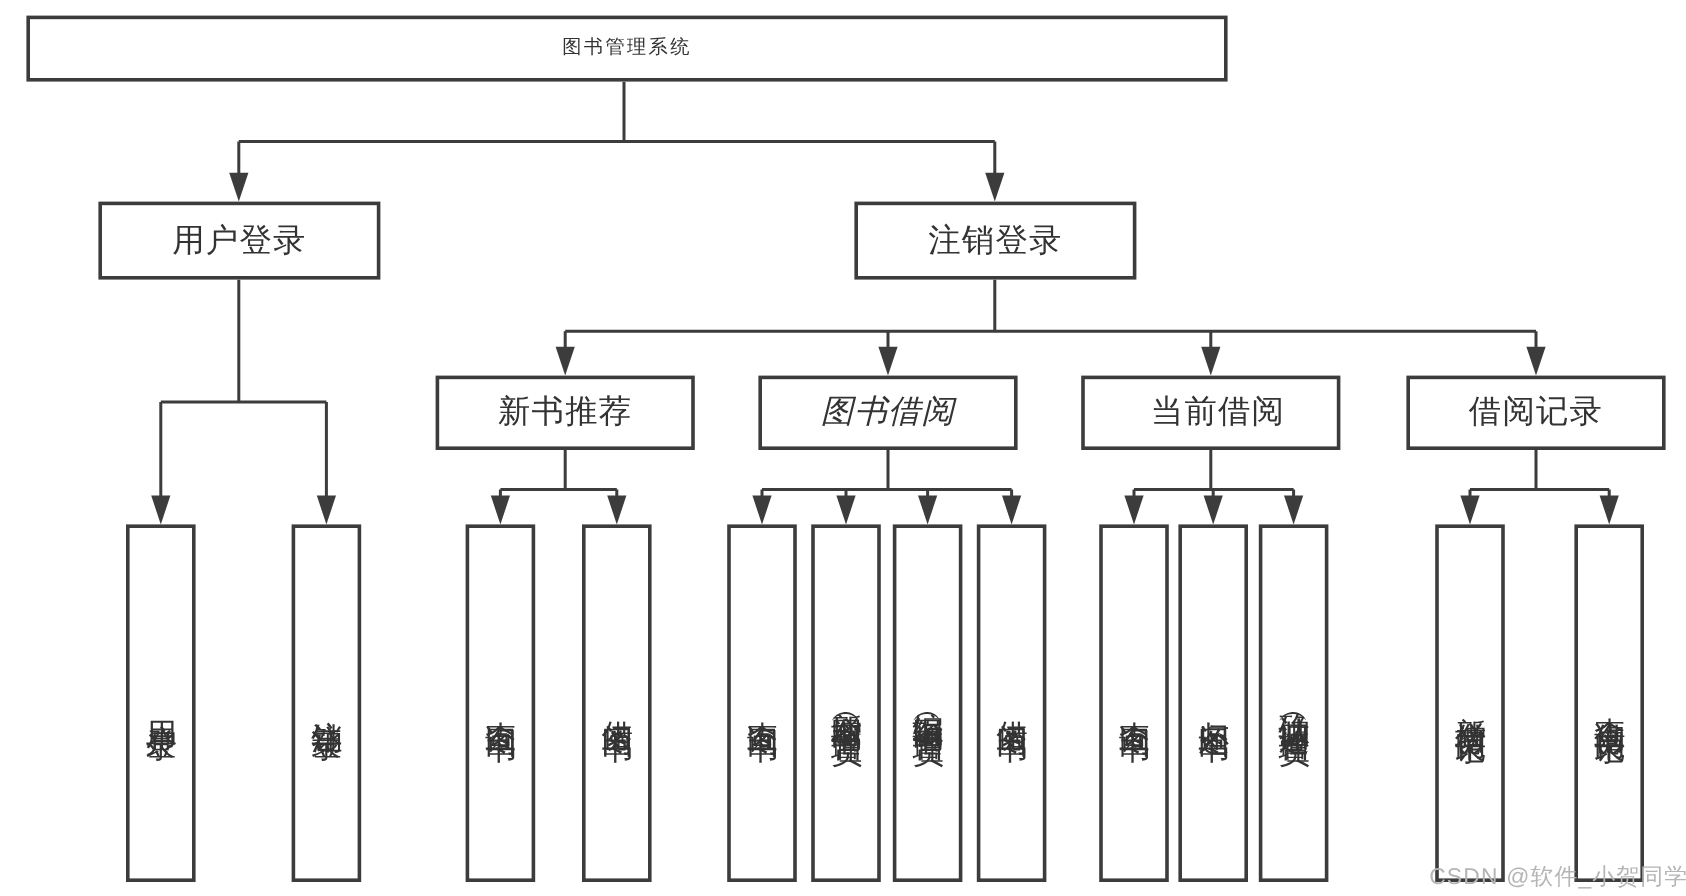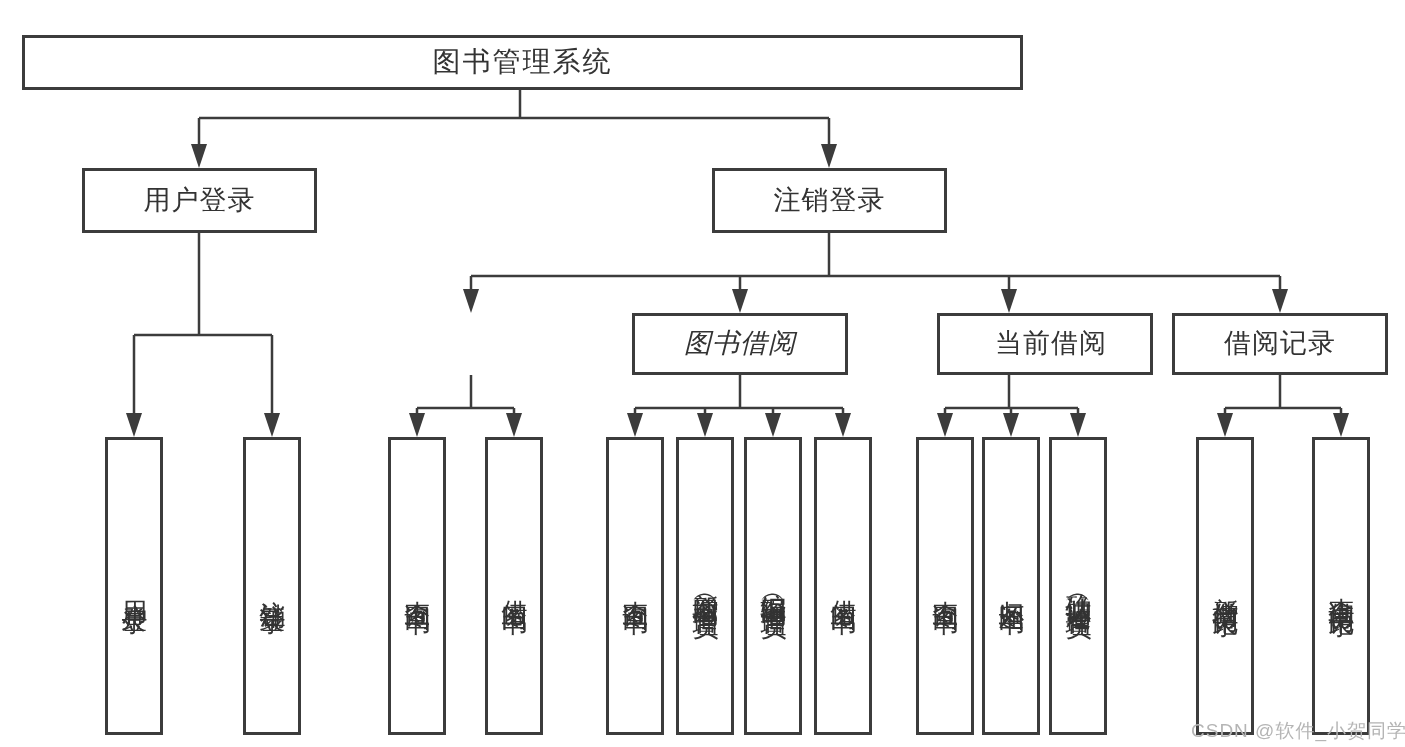--- a/index.html
+++ b/index.html
@@ -37,36 +37,36 @@
     border: 3px solid var(--line);
     background: var(--background);
     color: var(--text);
     display: flex;
     align-items: center;
     justify-content: center;
     text-align: center;
     line-height: 1.15;
   }
   .node.h { font-size: 27px; letter-spacing: 1px; }
-  #node-root { font-size: 28px; letter-spacing: 2px; margin-top: 22px; }
+  #node-root { font-size: 16px; letter-spacing: 2px; }
   .node.v {
     writing-mode: vertical-rl;
     font-size: 26px;
     letter-spacing: 3px;
   }
   
   #node-root            { left: 22px;   top: 13px;  width: 1001px; height: 55px; }
   
   #node-user-login      { left: 82px;   top: 168px; width: 235px;  height: 65px; }
   #node-book-management { left: 712px;  top: 168px; width: 235px;  height: 65px; }
   
   .lvl3 { top: 313px; width: 216px; height: 62px; }
   #node-new-book-recommend { left: 363px; }
   #node-book-borrow        { left: 632px; font-style: italic; }
-  #node-current-borrow     { left: 937px; padding-left: 12px; }
+  #node-current-borrow     { left: 901px; padding-left: 12px; }
   #node-borrow-records     { left: 1172px; }
   
   .lvl4 { top: 437px; width: 58px; height: 298px; }
   #leaf-user-login                 { left: 105px; }
   #leaf-logout-login               { left: 243px; }
   #leaf-recommend-query-books      { left: 388px; }
   #leaf-recommend-borrow-books     { left: 485px; }
   #leaf-borrow-query-books         { left: 606px; }
   #leaf-borrow-add-books-admin     { left: 676px; }
   #leaf-borrow-edit-books-admin    { left: 744px; }
@@ -139,20 +139,21 @@
       <polygon points="1217,413 1233,413 1225,437"></polygon>
       <polygon points="1333,413 1349,413 1341,437"></polygon>
     </g>
   </svg>
 
   <div class="node h" id="node-root">图书管理系统</div>
 
   <div class="node h" id="node-user-login">用户登录</div>
   <div class="node h" id="node-book-management">注销登录</div>
 
+  <div class="node h lvl3" id="node-new-book-recommend">新书推荐</div>
   <div class="node h lvl3" id="node-book-borrow">图书借阅</div>
   <div class="node h lvl3" id="node-current-borrow">当前借阅</div>
   <div class="node h lvl3" id="node-borrow-records">借阅记录</div>
 
   <div class="node v lvl4" id="leaf-user-login">用户登录</div>
   <div class="node v lvl4" id="leaf-logout-login">注销登录</div>
 
   <div class="node v lvl4" id="leaf-recommend-query-books">查询图书</div>
   <div class="node v lvl4" id="leaf-recommend-borrow-books">借阅图书</div>
 

